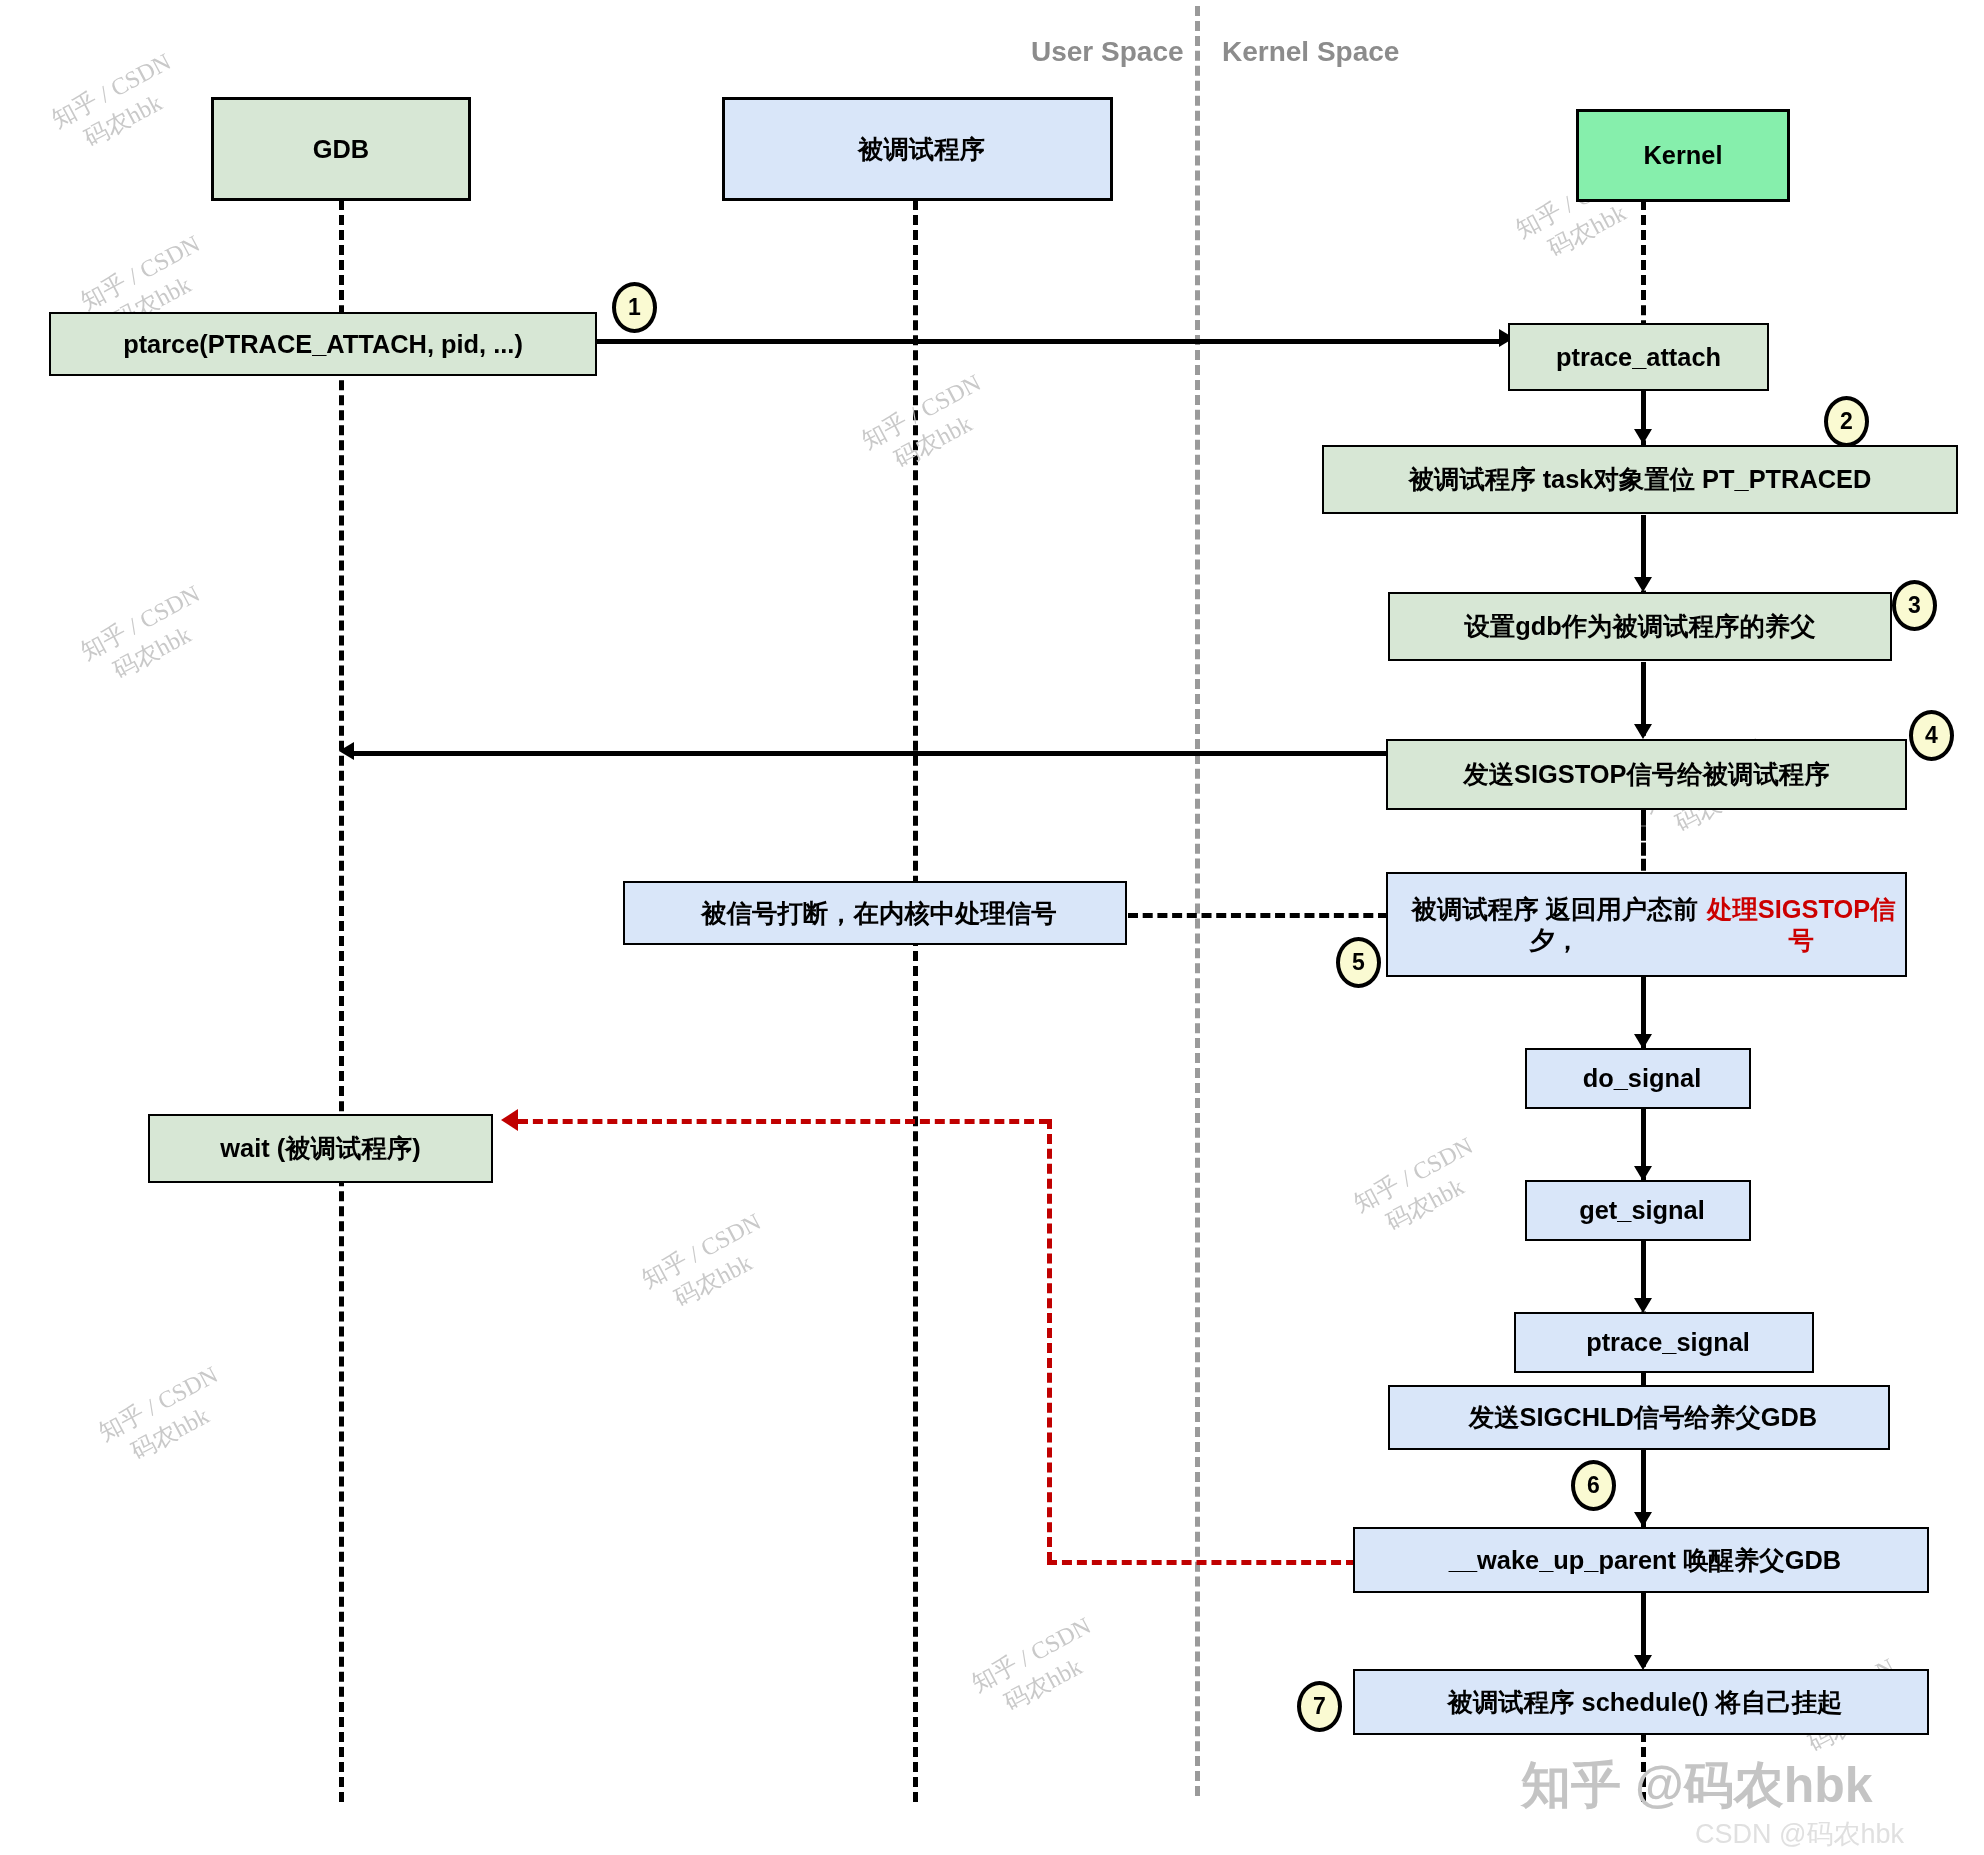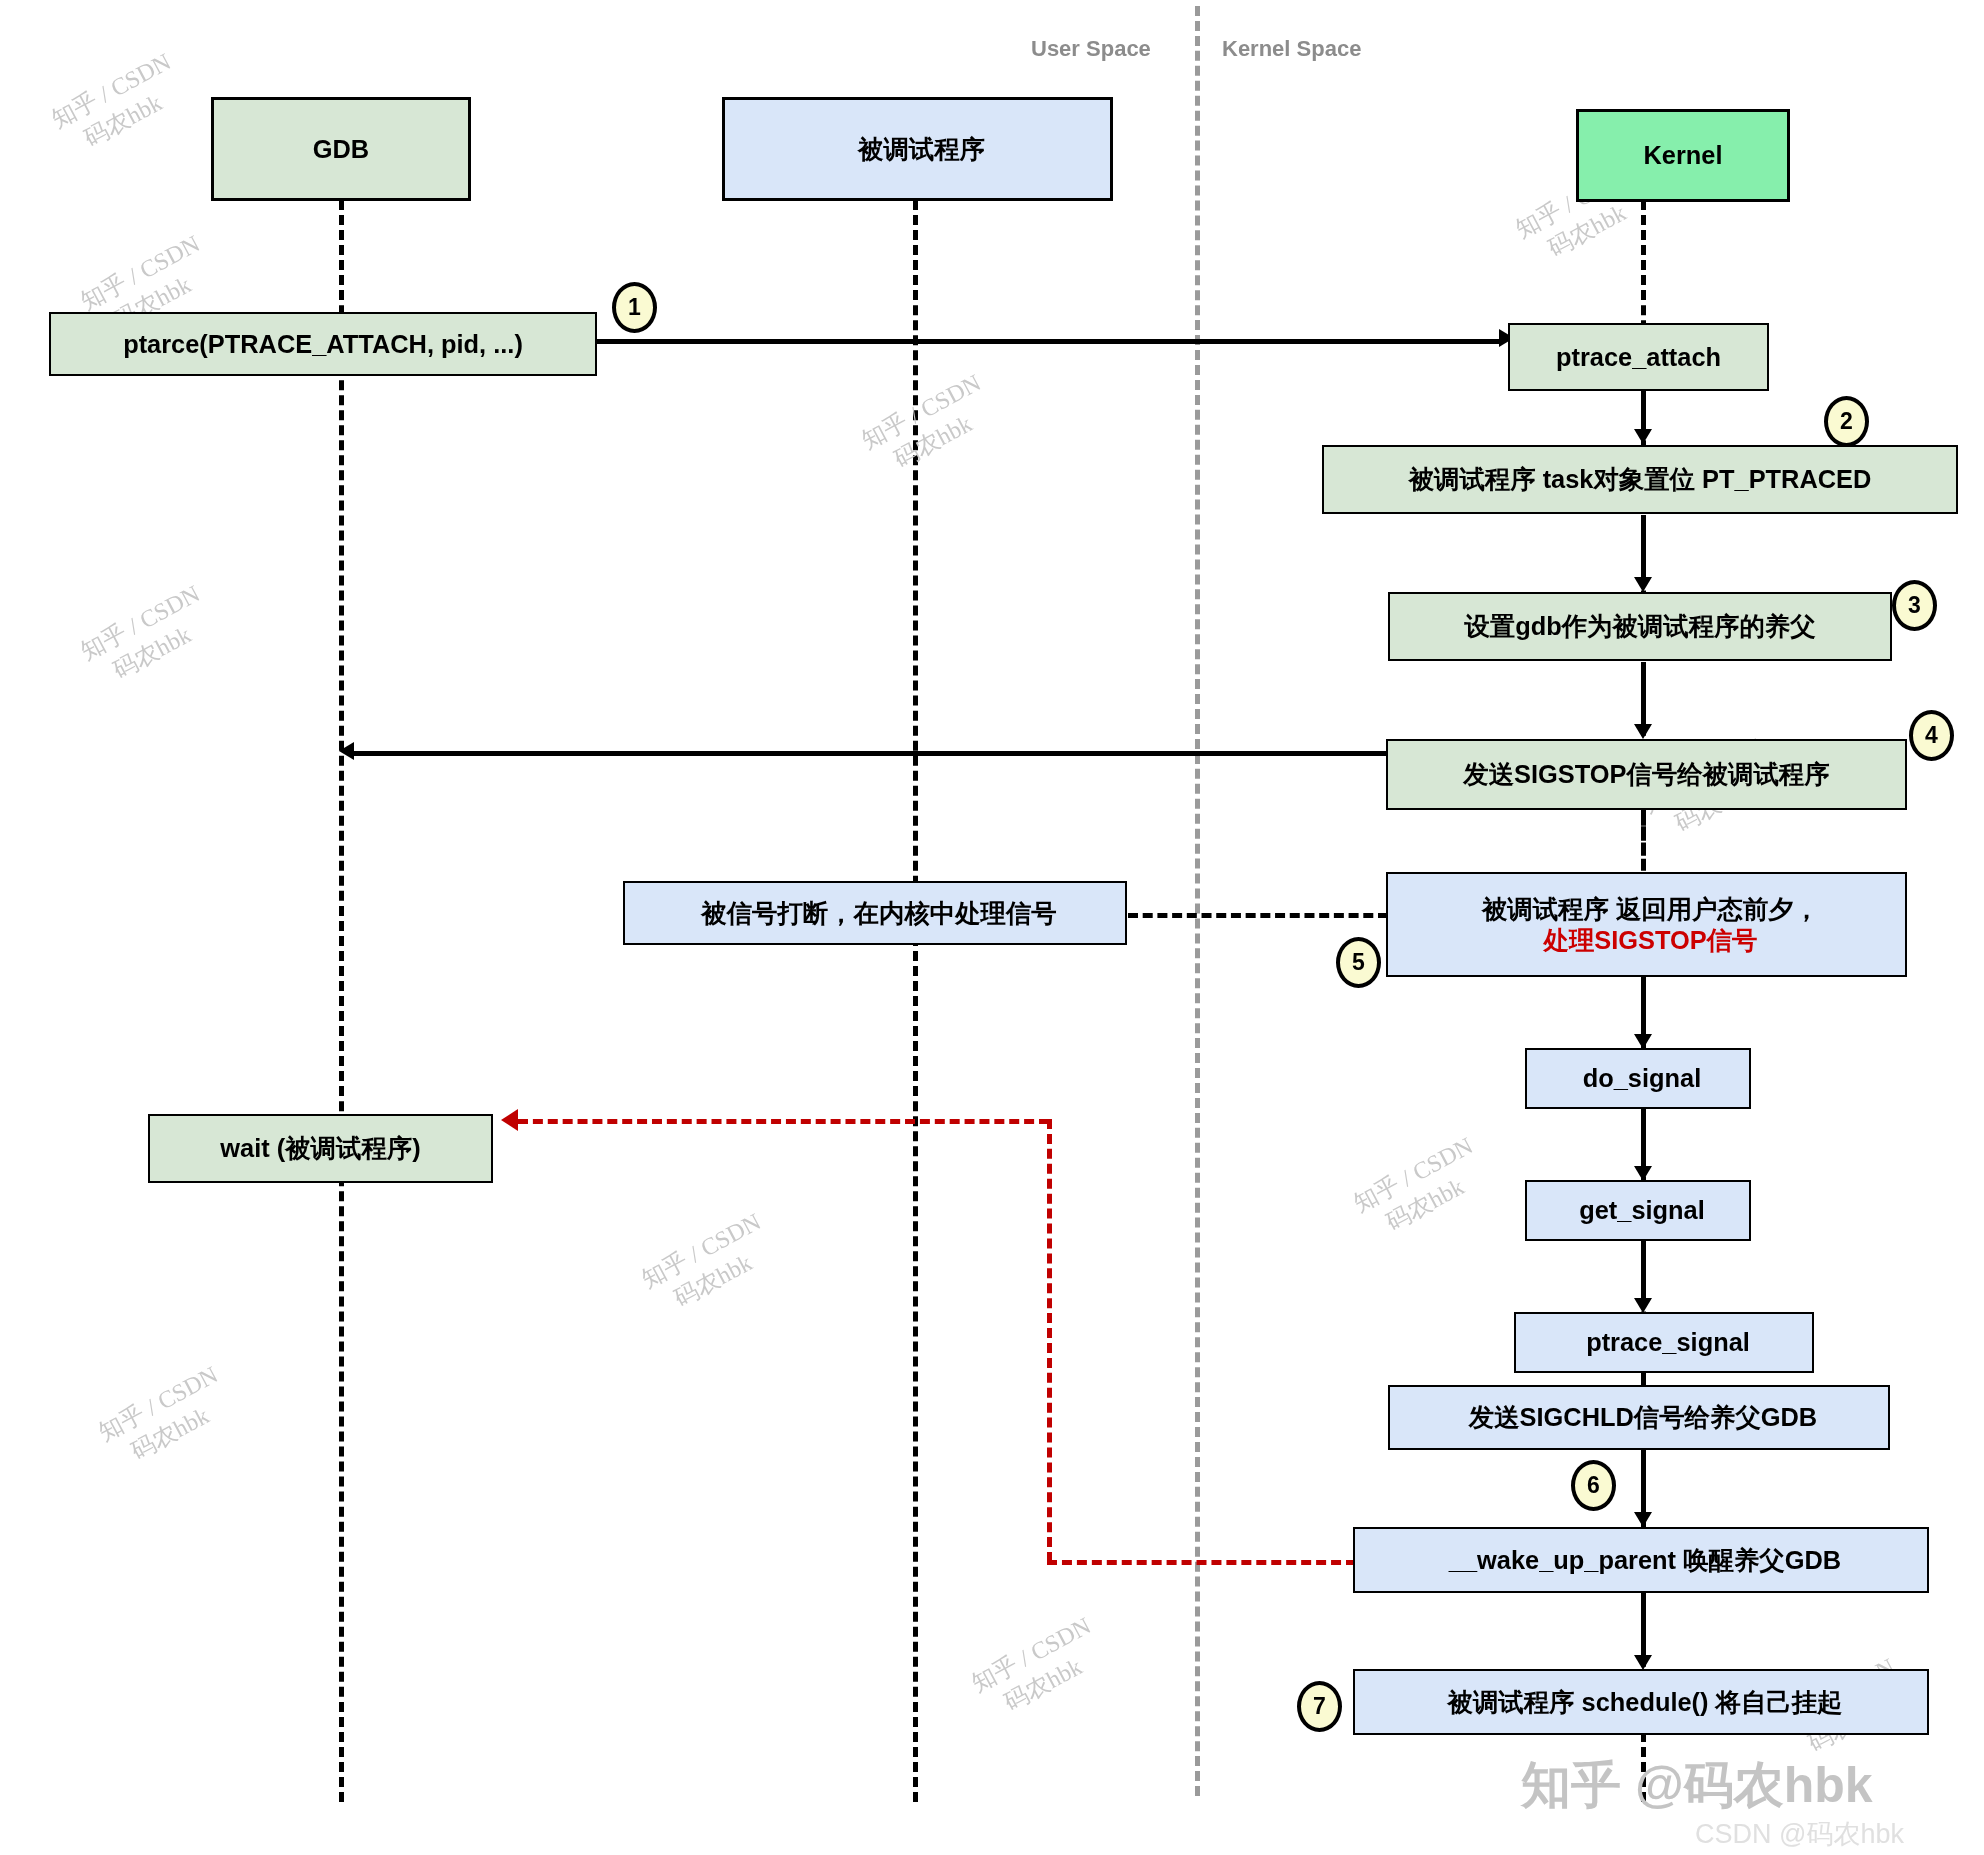--- a/index.html
+++ b/index.html
@@ -16,21 +16,21 @@
     position:absolute;width:0;border-left:5.2px dashed #000;
   }
   .divider{
     position:absolute;width:0;border-left:5.2px dashed #9a9a9a;
   }
 
   
   .space-label{
     position:absolute;
     color:#8c8c8c;
-    font-size:22px;
+    font-size:28px;
     font-weight:bold;
     white-space:nowrap;
   }
 
   
   .box{
     position:absolute;
     border:2.9px solid #000;
     box-sizing:border-box;
     display:flex;
@@ -240,21 +240,21 @@
   <div class="box green" style="left:1386px;top:739px;width:521px;height:71px;">
     <span>发送SIGSTOP信号给被调试程序</span>
   </div>
   <div class="badge" style="left:1909px;top:710px;">4</div>
 
   <div class="hline" style="left:354px;top:751px;width:1035px;"></div>
   <div class="arrow-left" style="left:339px;top:742px;"></div>
 
   <div class="vdash" style="left:1641px;top:810px;height:75px;"></div>
 
-  <div class="box blue" style="left:1386px;top:872px;width:521px;height:105px;flex-direction:column;">
+  <div class="box blue" style="left:1386px;top:872px;width:521px;height:105px;flex-direction:row;">
     <span>被调试程序 返回用户态前夕，</span>
     <span class="l2 red-text">处理SIGSTOP信号</span>
   </div>
   <div class="badge" style="left:1336px;top:937px;">5</div>
 
   <div class="box blue" style="left:623px;top:881px;width:504px;height:64px;">
     <span>被信号打断，在内核中处理信号</span>
   </div>
   <div class="hdash" style="left:1128px;top:913px;width:260px;"></div>
 

